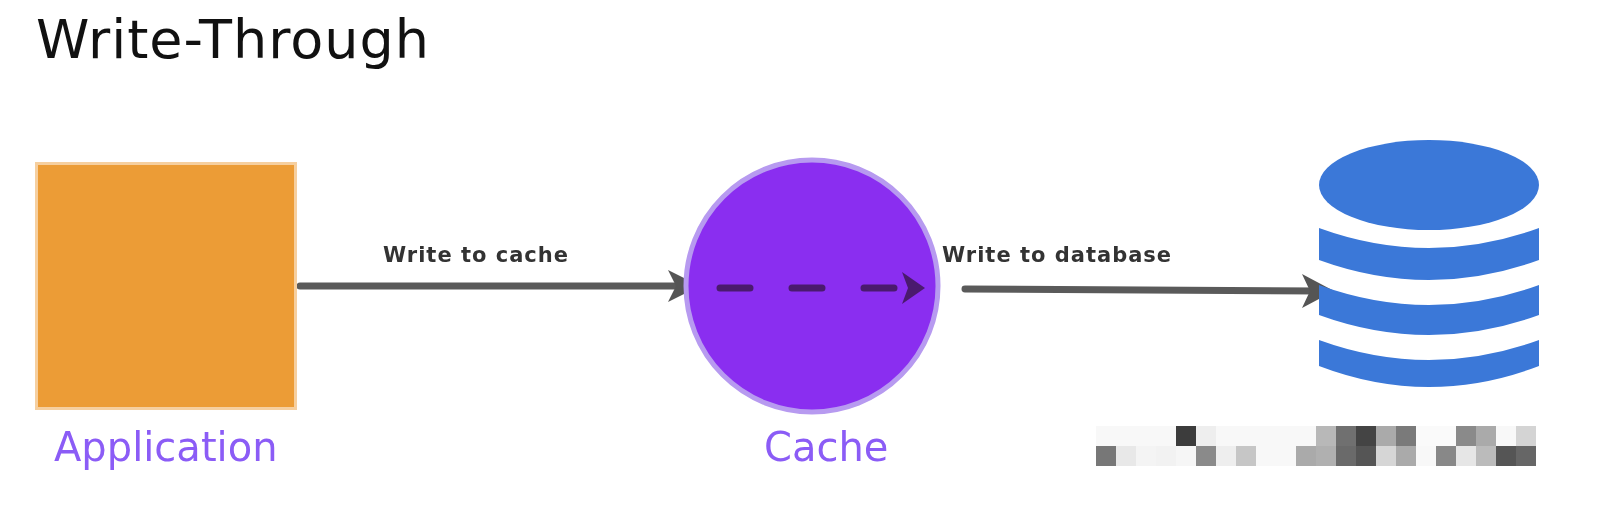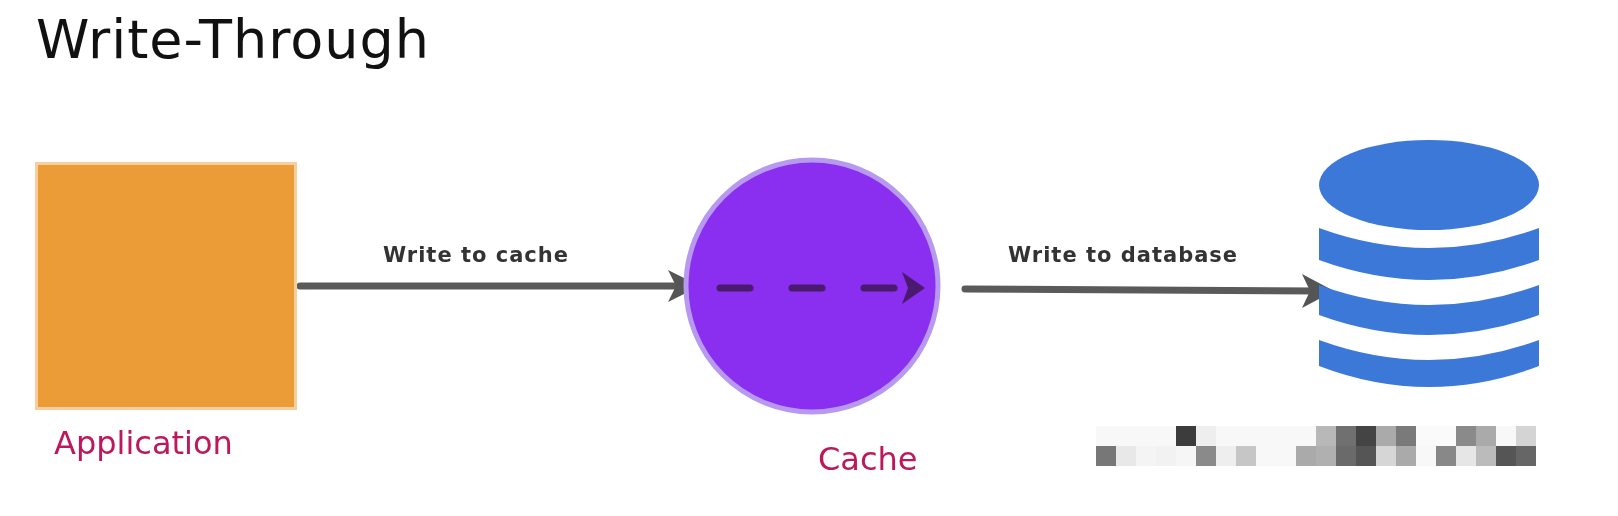--- a/index.html
+++ b/index.html
@@ -2,21 +2,21 @@
 <html><head>
 <meta charset="utf-8">
 <style>
   html, body { margin:0; padding:0; background:#ffffff; }
   body { width:1618px; height:516px; position:relative; overflow:hidden;
          font-family:"DejaVu Sans", sans-serif; }
   .title { position:absolute; left:36px; top:8px; font-size:54px; color:#111;
            letter-spacing:1px; font-weight:normal; }
   .app-box { position:absolute; left:35px; top:162px; width:262px; height:248px;
              background:#ec9c36; border:3px solid #f6cf9f; box-sizing:border-box; }
-  .node-label { position:absolute; font-size:32px; color:#be185d; }
+  .node-label { position:absolute; font-size:40px; color:#8b5cf6; }
   .edge-label { position:absolute; font-size:21px; font-weight:bold; color:#333;
                 letter-spacing:1px; }
   svg.diagram { position:absolute; left:0; top:0; }
   .mosaic { position:absolute; left:1096px; top:426px; width:446px; height:40px;
             display:grid; grid-template-columns:repeat(22, 20px); grid-template-rows:repeat(2,20px); }
   .mosaic span { display:block; width:20px; height:20px; }
 </style>
 </head>
 <body>
 
@@ -52,24 +52,24 @@
     <ellipse cx="1429" cy="185" rx="110" ry="45"></ellipse>
     <path d="M1319,228 Q1429,268 1539,228 L1539,260 Q1429,300 1319,260 Z"></path>
     <path d="M1319,285 Q1429,325 1539,285 L1539,315 Q1429,355 1319,315 Z"></path>
     <path d="M1319,340 Q1429,380 1539,340 L1539,366 Q1429,408 1319,366 Z"></path>
   </g>
 </svg>
 
 <div class="app-box"></div>
 
 <div class="edge-label" style="left:363px; top:243px;margin-left:20px;">Write to cache</div>
-<div class="edge-label" style="left:1008px; top:243px;">Write to database</div>
+<div class="edge-label" style="left:942px; top:243px;">Write to database</div>
 
 <div class="node-label" style="left:54px; top:424px;">Application</div>
-<div class="node-label" style="left:818px; top:424px;margin-top:16px;">Cache</div>
+<div class="node-label" style="left:764px; top:424px;">Cache</div>
 
 <div class="mosaic">
   <span style="background:#f8f8f8"></span>
     <span style="background:#f8f8f8"></span>
     <span style="background:#f8f8f8"></span>
     <span style="background:#f8f8f8"></span>
     <span style="background:#3c3c3c"></span>
     <span style="background:#eeeeee"></span>
     <span style="background:#f8f8f8"></span>
     <span style="background:#f8f8f8"></span>

